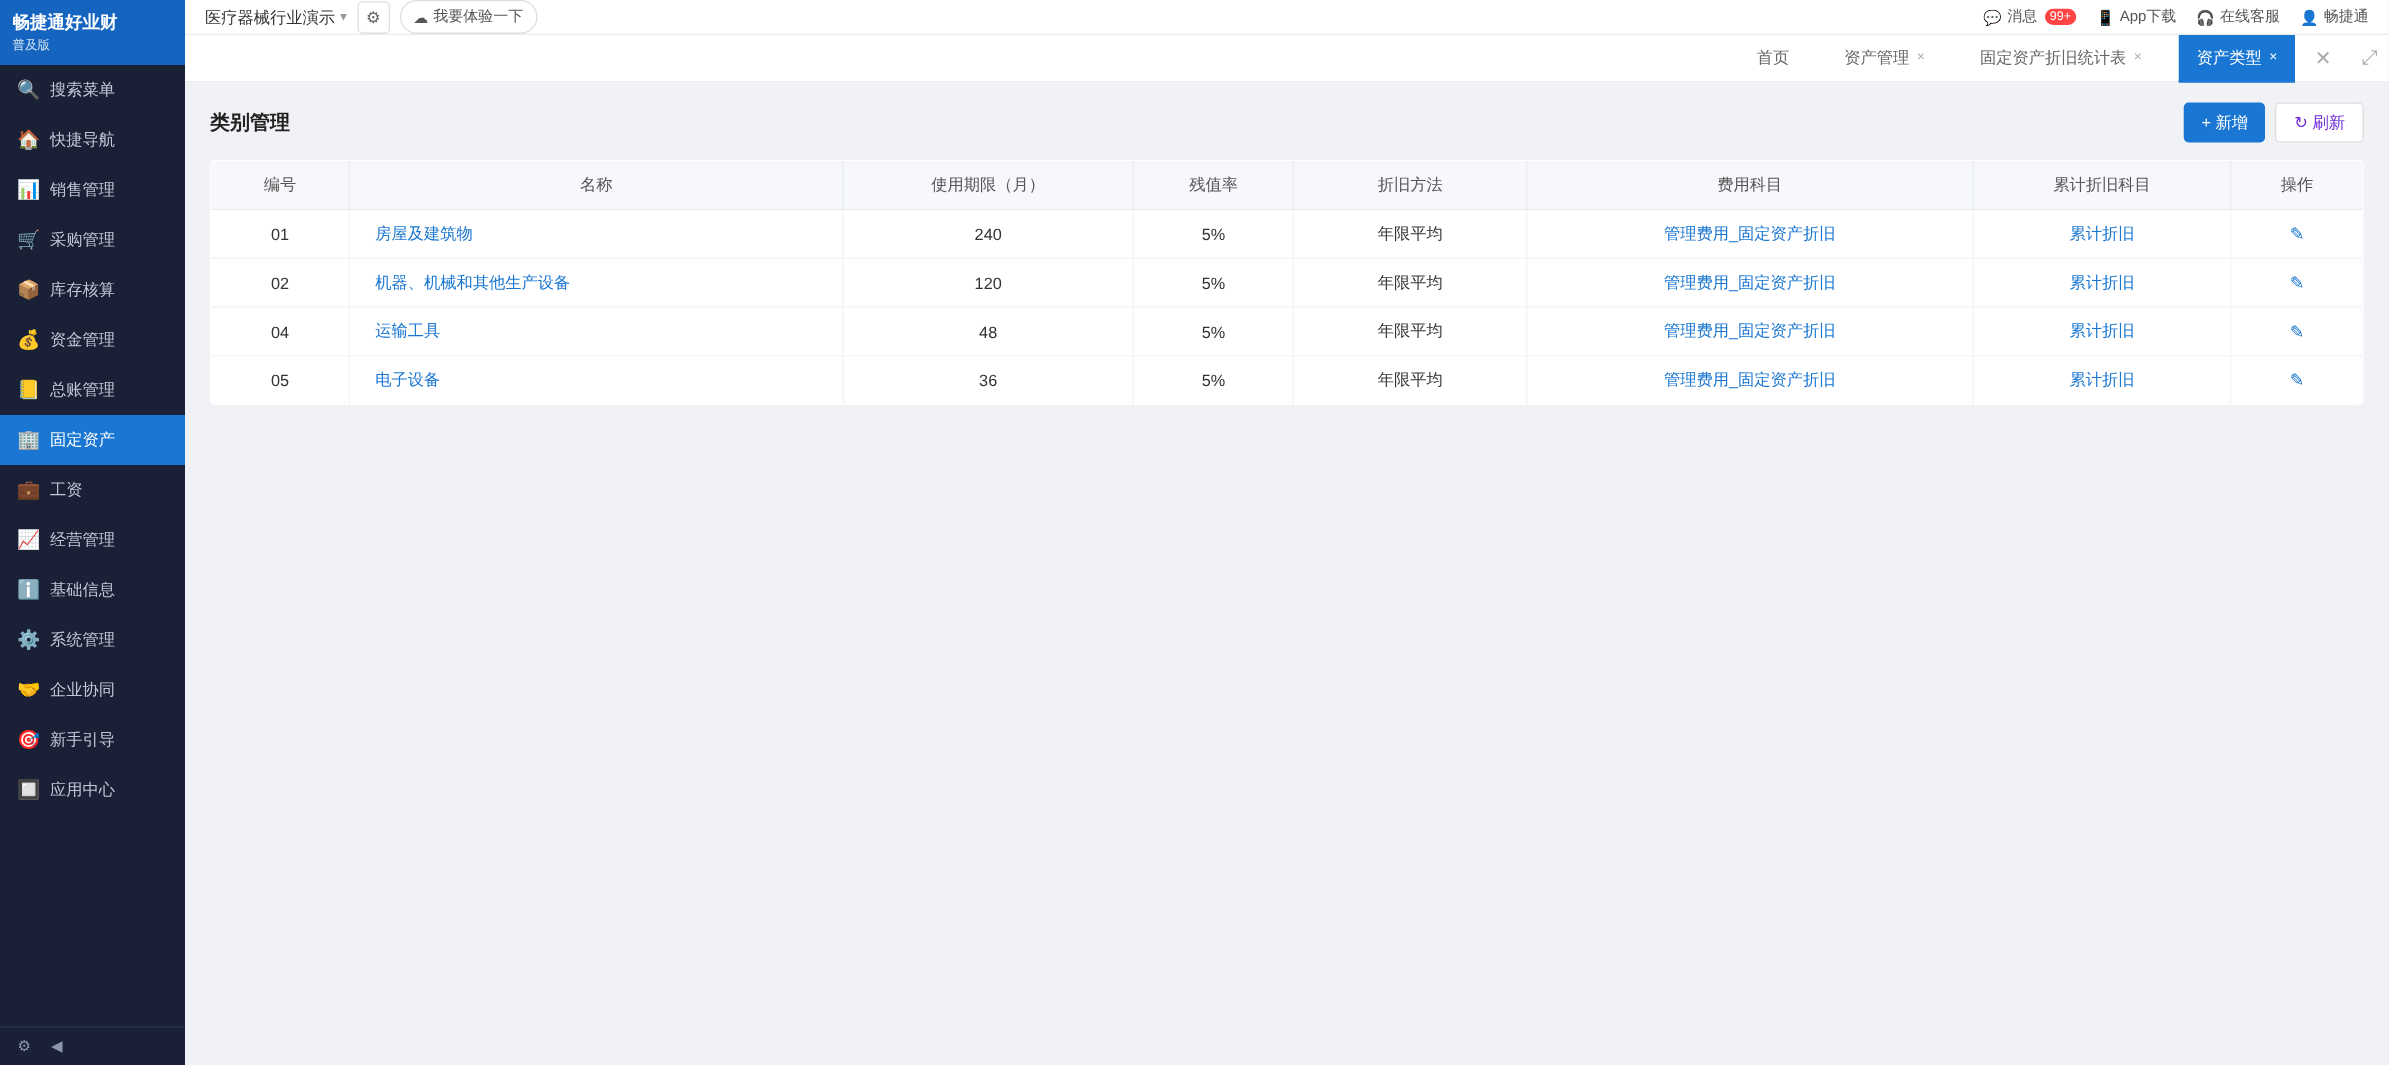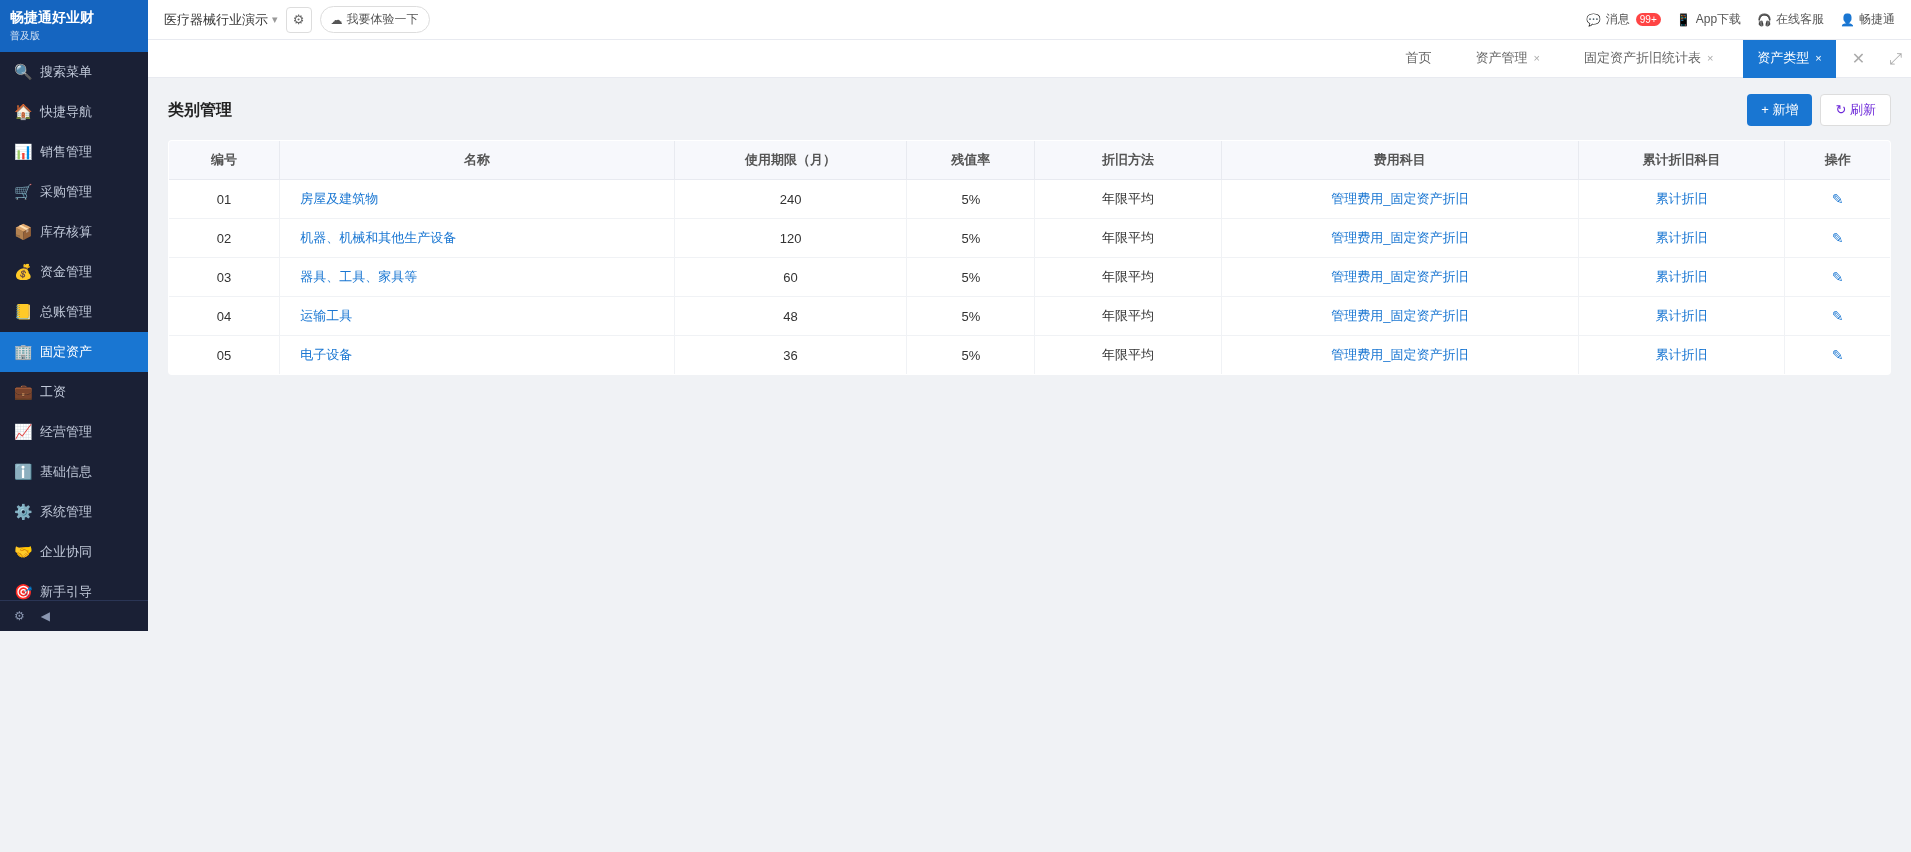--- a/index.html
+++ b/index.html
@@ -6,21 +6,21 @@
     body { font-family: "Microsoft YaHei", "PingFang SC", sans-serif; font-size: 13px; background: #f0f2f5; display: flex; height: 852px; overflow: hidden; }
 
     
     .sidebar {
       width: 148px;
       background: #1a2035;
       color: #c0c8d8;
       display: flex;
       flex-direction: column;
       flex-shrink: 0;
-      height: 631px;
+      height: 852px;
     }
     .sidebar-logo {
       background: #1565c0;
       padding: 8px 10px;
       color: #fff;
       font-size: 12px;
       display: flex;
       flex-direction: column;
       align-items: flex-start;
       height: 52px;
@@ -58,21 +58,21 @@
       flex: 1;
       display: flex;
       flex-direction: column;
       background: #f0f2f5;
       overflow: hidden;
     }
 
     
     .topbar {
       background: #fff;
-      height: 40px;
+      height: 28px;
       display: flex;
       align-items: center;
       padding: 0 16px;
       border-bottom: 1px solid #e8eaf0;
       gap: 12px;
     }
     .topbar-left {
       display: flex;
       align-items: center;
       gap: 8px;
@@ -214,21 +214,21 @@
       width: 100%;
       border-collapse: collapse;
       background: #fff;
       border-radius: 4px;
       overflow: hidden;
       border: 1px solid #e8eaf0;
     }
     .data-table th {
       background: #f7f8fc;
       color: #555;
-      font-weight: 700;
+      font-weight: 400;
       padding: 10px 12px;
       text-align: center;
       border-bottom: 1px solid #e8eaf0;
       border-right: 1px solid #e8eaf0;
       font-size: 13px;
     }
     .data-table th:last-child { border-right: none; }
     .data-table td {
       padding: 10px 20px;
       text-align: center;
@@ -416,30 +416,20 @@
     <td>5%</td>
     <td>年限平均</td>
     <td class="expense">管理费用_固定资产折旧</td>
     <td class="accum">累计折旧</td>
     <td><span class="edit-icon">✎</span></td>
   </tr>
           <tr>
     <td class="code">02</td>
     <td class="name">机器、机械和其他生产设备</td>
     <td>120</td>
-    <td>5%</td>
-    <td>年限平均</td>
-    <td class="expense">管理费用_固定资产折旧</td>
-    <td class="accum">累计折旧</td>
-    <td><span class="edit-icon">✎</span></td>
-  </tr>
-          <tr>
-    <td class="code">03</td>
-    <td class="name">器具、工具、家具等</td>
-    <td>60</td>
     <td>5%</td>
     <td>年限平均</td>
     <td class="expense">管理费用_固定资产折旧</td>
     <td class="accum">累计折旧</td>
     <td><span class="edit-icon">✎</span></td>
   </tr>
           <tr>
     <td class="code">04</td>
     <td class="name">运输工具</td>
     <td>48</td>

